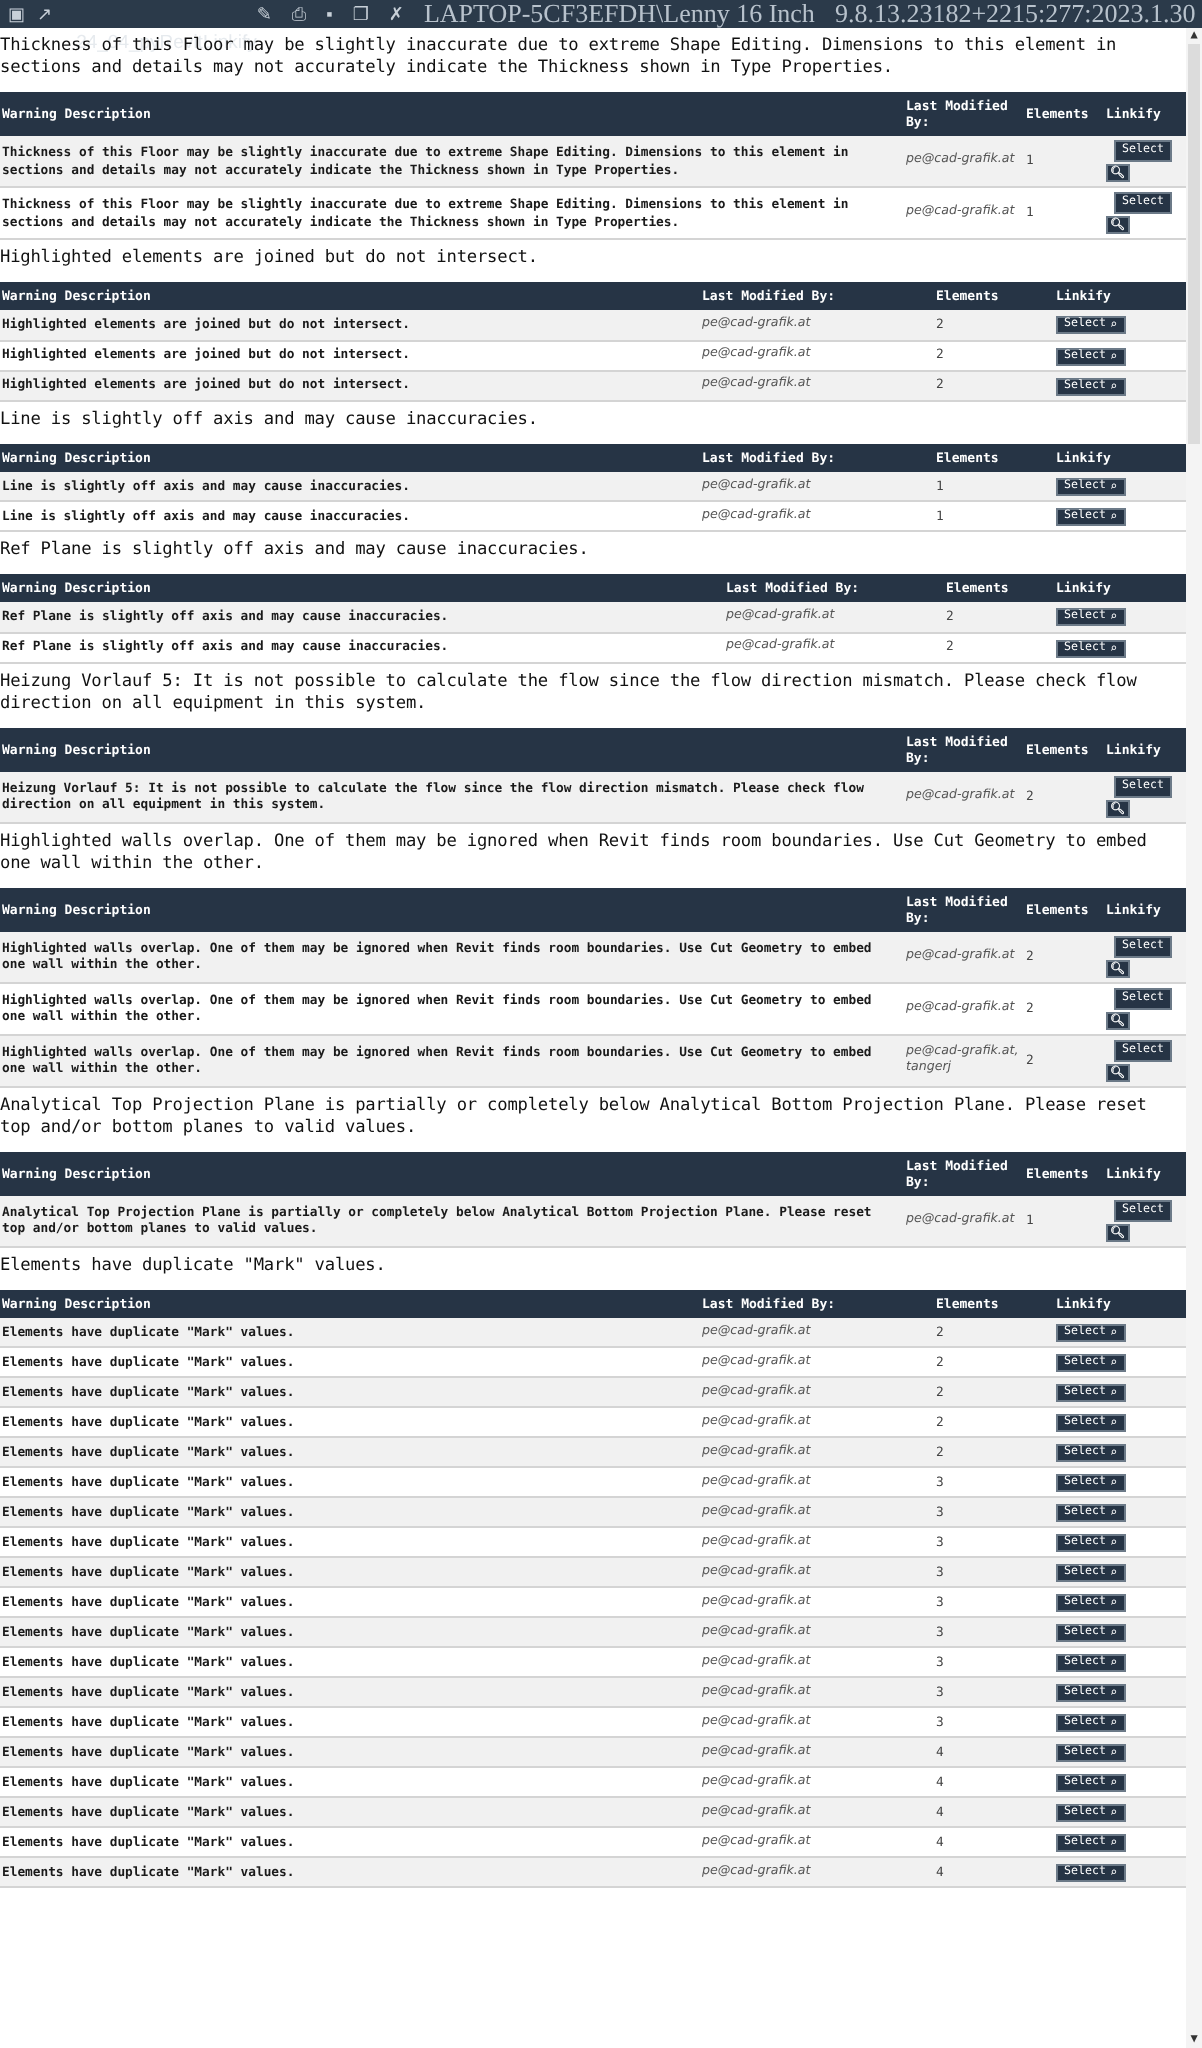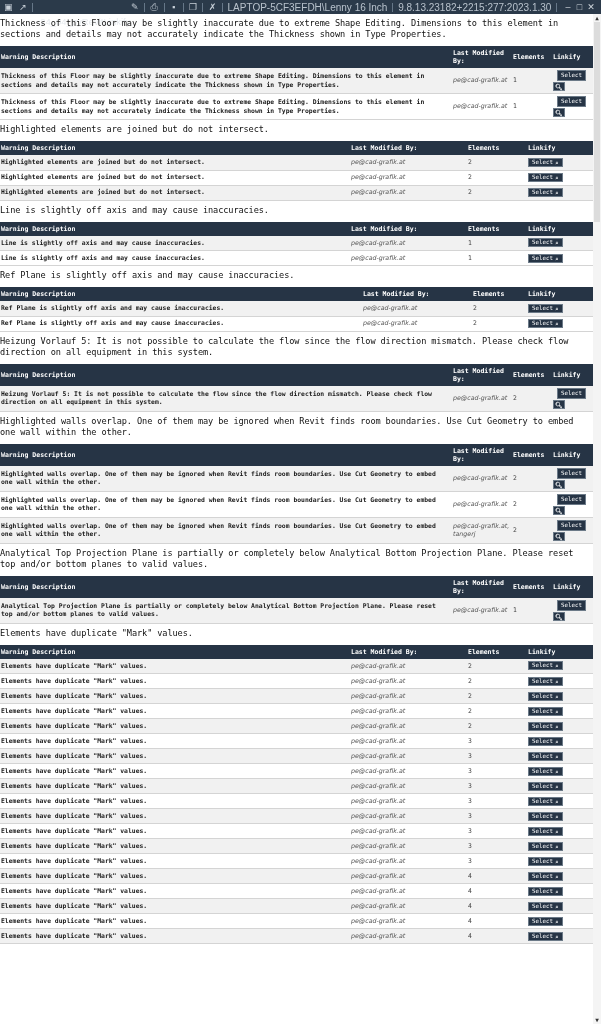--- a/index.html
+++ b/index.html
@@ -9,21 +9,21 @@
   .titlebar {
     position: absolute; top: 0; left: 0; width: 601px; height: 14px;
     background: #2b3a4a; color: #d8dde3;
     font-family: "Liberation Sans", "DejaVu Sans", sans-serif; font-size: 9px;
     display: flex; align-items: center; padding: 0 4px; white-space: nowrap;
   }
   .tb-icon { display: inline-flex; align-items: center; justify-content: center; width: 12px; height: 12px; font-size: 9px; color: #c8d0d8; }
   .tb-sep { width: 1px; height: 9px; background: #667788; margin: 0 5px; }
   .tb-title { color: #e6eaee; font-size: 9.5px; margin-left: 2px; margin-top: 28px; }
   .tb-spacer { flex: 1; }
-  .tb-text { color: #b8c2cc; font-size: 10px; }
+  .tb-text { color: #b8c2cc; font-size: 13px; font-family: Liberation Serif, serif; }
   .tb-win { display: inline-flex; width: 16px; justify-content: center; color: #d0d6dc; font-size: 9px; }
 
   .content {
     position: absolute; top: 14px; left: 0; width: 593px; height: 1010px; overflow: hidden;
   }
   .scrollbar {
     position: absolute; top: 14px; right: 0; width: 8px; height: 1010px; background: #f4f4f4;
   }
   .scroll-up { position: absolute; top: 0; left: 0; width: 8px; height: 8px; font-size: 6px; color: #333; text-align: center; line-height: 8px; }
   .scroll-thumb { position: absolute; top: 8px; left: 1px; width: 6px; height: 200px; background: #dcdcdc; }

